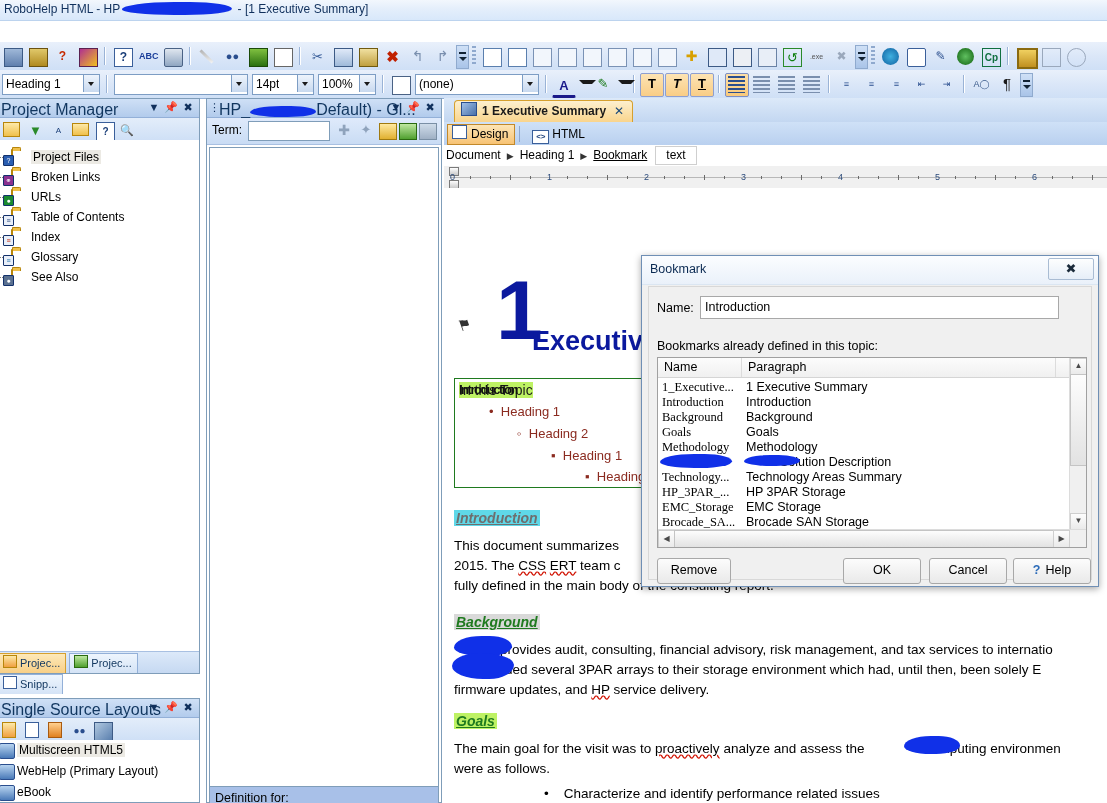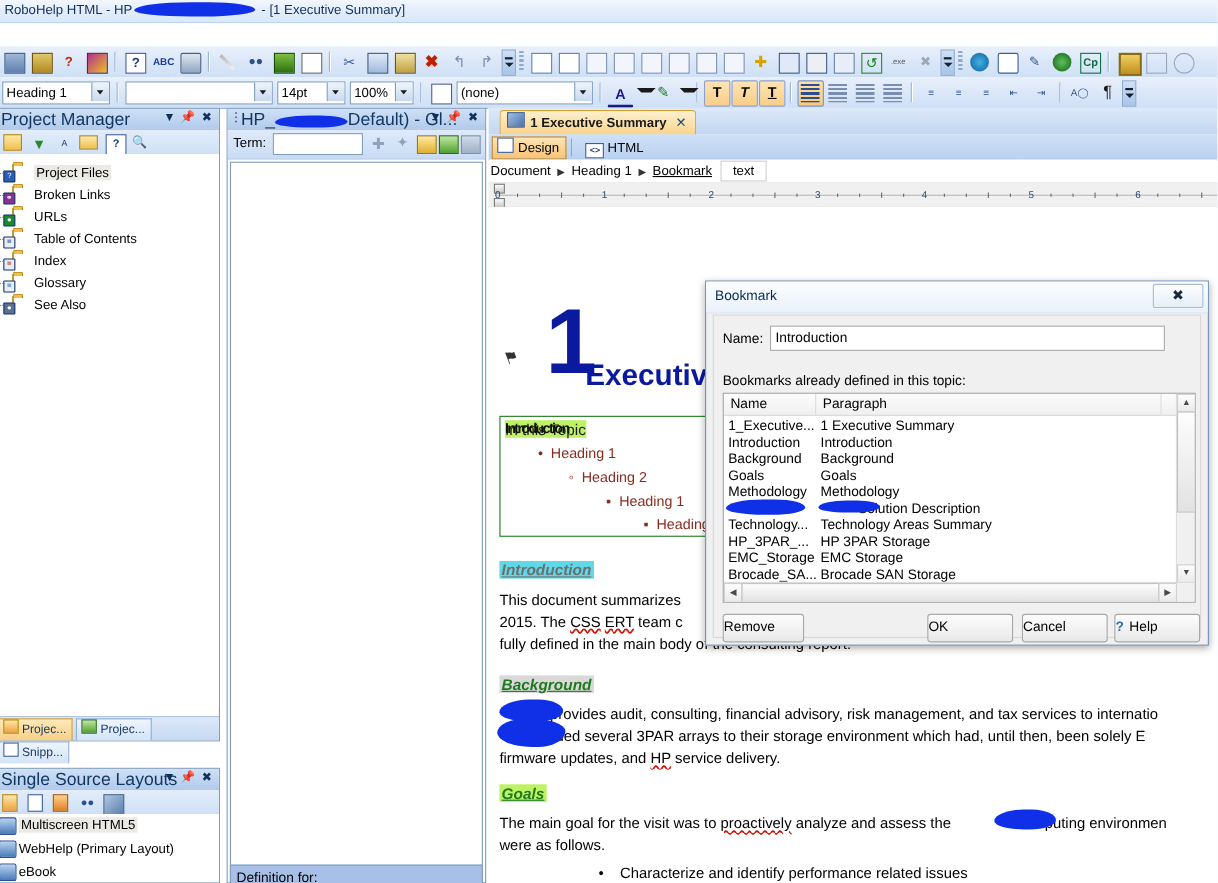--- a/index.html
+++ b/index.html
@@ -143,29 +143,29 @@
   .dlgclose{position:absolute;right:4px;top:2px;width:44px;height:20px;border:1px solid #a9bcd3;
     background:linear-gradient(to bottom,#fdfefe,#e6eef8);border-radius:2px;text-align:center;font-size:13px;line-height:19px;color:#1a2a3a;}
   .dlgbody{position:absolute;left:6px;right:6px;top:30px;bottom:6px;background:#f0f0f0;border:1px solid #d8d8d8;}
   .fldlabel{position:absolute;font-size:12.5px;color:#000;}
   .txtin{position:absolute;background:#fff;border:1px solid #a8a8a8;font-size:12.5px;color:#000;}
   .txtin span{position:absolute;left:4px;top:3px;}
   .listview{position:absolute;background:#fff;border:1px solid #a0a0a0;overflow:hidden;}
   .lvhead{position:absolute;left:0;right:0;top:0;height:19px;background:linear-gradient(to bottom,#fcfcfc,#f0f0f0);border-bottom:1px solid #d5d5d5;}
   .lvhcell{position:absolute;top:0;height:19px;font-size:12.5px;line-height:18px;color:#000;padding-left:6px;border-right:1px solid #dcdcdc;box-sizing:border-box;}
   .lvrow{position:absolute;left:0;right:0;height:15px;}
-  .lvc1{position:absolute;left:4px;font-size:12.5px;color:#000;white-space:nowrap;}
+  .lvc1{position:absolute;left:4px;font-size:12.5px;color:#000;white-space:nowrap;font-family:Liberation Serif, serif;}
   .lvc2{position:absolute;left:88px;font-size:12.5px;color:#000;white-space:nowrap;}
   .vscroll{position:absolute;right:0;top:0;bottom:0;width:16px;background:#f0f0f0;border-left:1px solid #dcdcdc;}
   .hscroll{position:absolute;left:0;right:0;bottom:0;height:17px;background:#f0f0f0;border-top:1px solid #dcdcdc;}
   .sbbtn{position:absolute;background:linear-gradient(to bottom,#fdfdfd,#eaeaea);border:1px solid #cfcfcf;
     text-align:center;font-size:8px;color:#4a4a4a;}
   .sbthumb{position:absolute;background:linear-gradient(to bottom,#fdfdfd,#e2e2e2);border:1px solid #c4c4c4;}
   .dbtn{position:absolute;height:24px;background:linear-gradient(to bottom,#fcfcfc,#e9e9e9);
-    border:1px solid #a8a8a8;border-radius:3px;font-size:12.5px;line-height:23px;text-align:left;color:#000;}
+    border:1px solid #a8a8a8;border-radius:3px;font-size:12.5px;line-height:23px;text-align:center;color:#000;}
 
   .hl-cyan{background:#5fd8e8;}
   .hl-green{background:#bef264;}
   .hl-grey{background:#d9d9d9;}
 </style>
 </head>
 <body>
 
 <div id="app">
 

